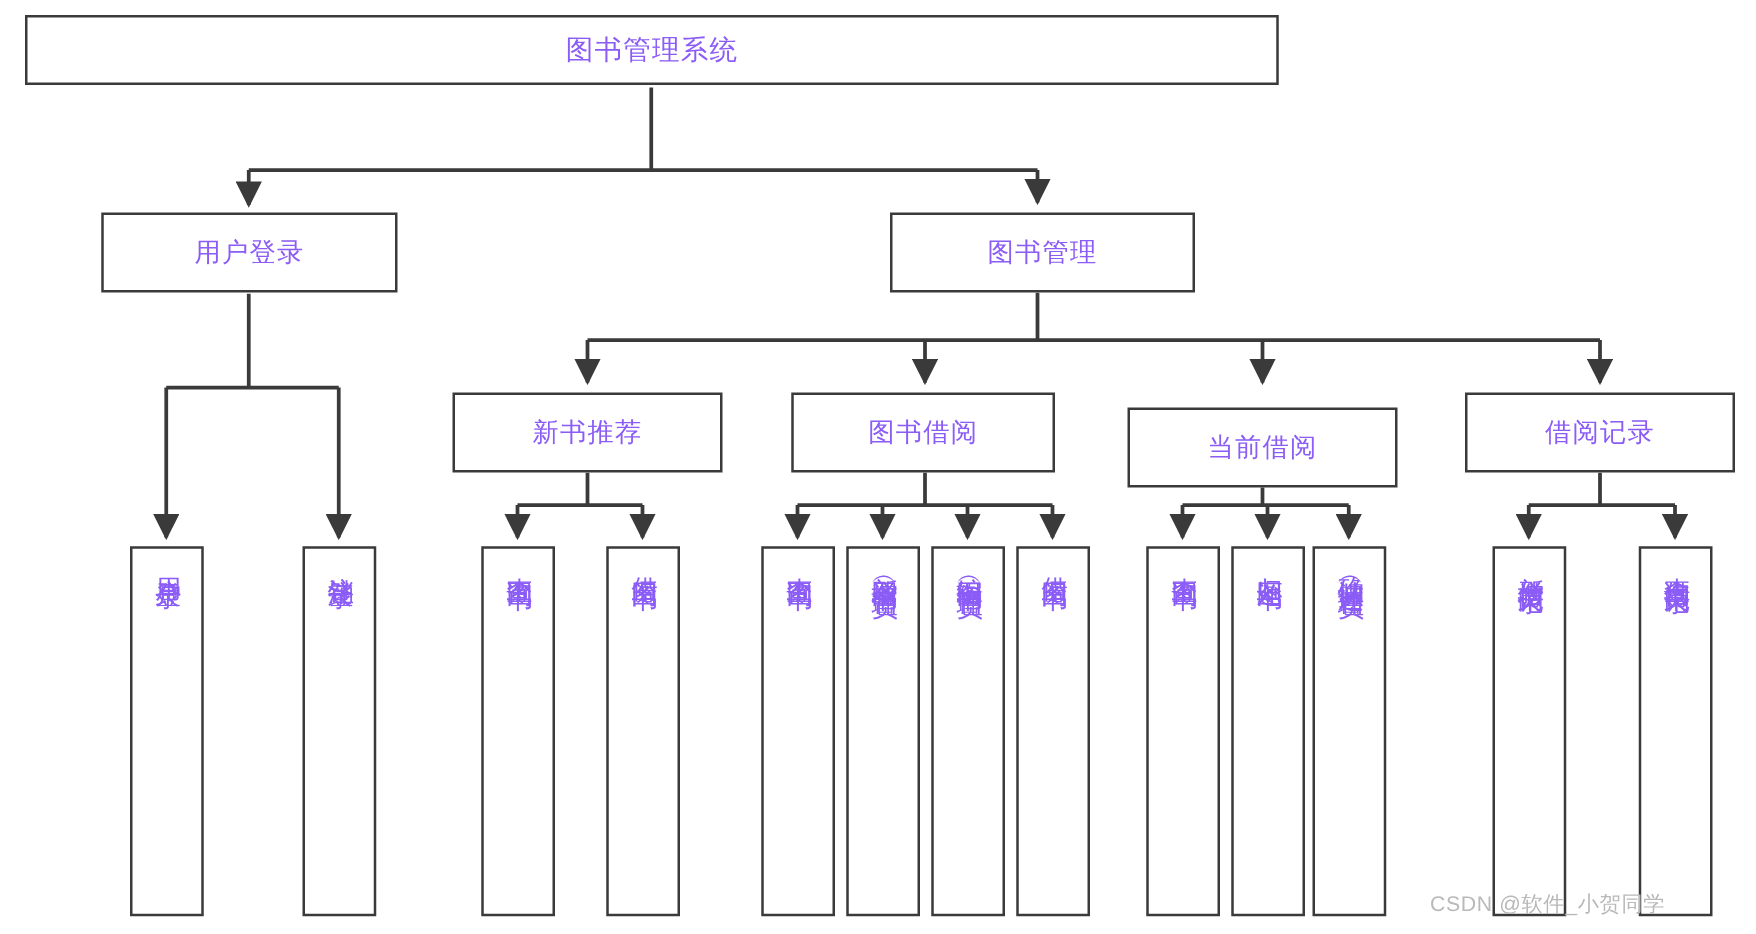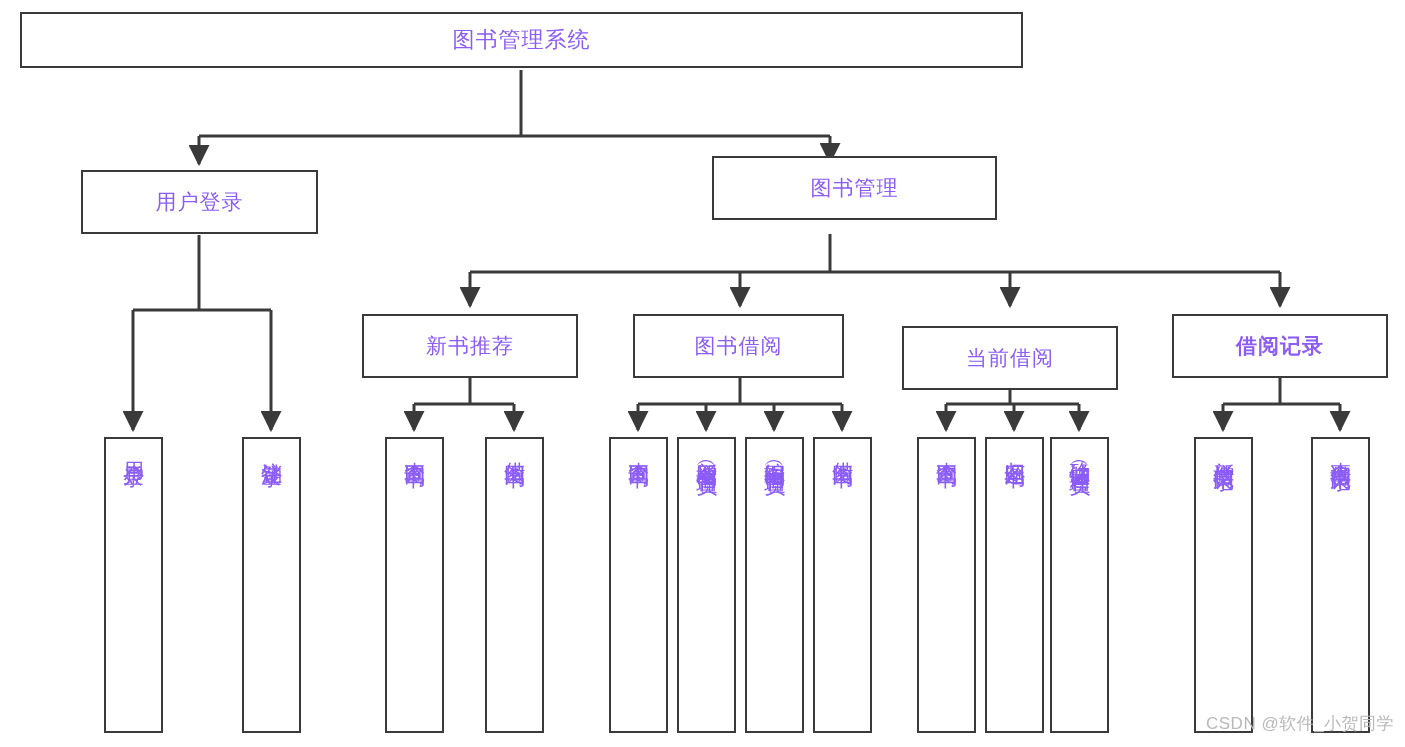--- a/index.html
+++ b/index.html
@@ -37,21 +37,21 @@
   .vtext{
     writing-mode:vertical-rl;
     text-orientation:upright;
     line-height:1.06;
     letter-spacing:2px;
     white-space:nowrap;
     display:block;
   }
   .watermark{
     position:absolute;
-    left:1206px;top:712px;
+    left:1144px;top:712px;
     font-size:17px;
     color:#b9b9b9;
     white-space:nowrap;
     letter-spacing:0.5px;
     pointer-events:none;
   }
 </style>
 </head>
 <body>
 
@@ -103,26 +103,26 @@
       <path d="M 1280 378 L 1280 404"></path>
       <path d="M 1223 404 L 1340 404"></path>
       <path d="M 1223 404 L 1223 430" marker-end="url(#arrow)"></path>
       <path d="M 1340 404 L 1340 430" marker-end="url(#arrow)"></path>
     </g>
   </svg>
 
   <div class="node h root" style="left:20px;top:12px;width:1003px;height:56px;">图书管理系统</div>
 
   <div class="node h" style="left:81px;top:170px;width:237px;height:64px;">用户登录</div>
-  <div class="node h" style="left:712px;top:156px;width:285px;height:64px;">图书管理</div>
+  <div class="node h" style="left:712px;top:170px;width:244px;height:64px;">图书管理</div>
 
   <div class="node h" style="left:362px;top:314px;width:216px;height:64px;text-align:center;">新书推荐</div>
   <div class="node h" style="left:633px;top:314px;width:211px;height:64px;">图书借阅</div>
   <div class="node h" style="left:902px;top:314px;width:216px;height:64px;margin-top:12px;">当前借阅</div>
-  <div class="node h" style="left:1172px;top:314px;width:216px;height:64px;font-weight:bold;">借阅记录</div>
+  <div class="node h" style="left:1172px;top:314px;width:216px;height:64px;">借阅记录</div>
 
   <div class="node v" style="left:104px;top:437px;width:59px;height:296px;">
     <span class="vtext">用户登录</span>
   </div>
   <div class="node v" style="left:242px;top:437px;width:59px;height:296px;">
     <span class="vtext">注销登录</span>
   </div>
 
   <div class="node v" style="left:385px;top:437px;width:59px;height:296px;">
     <span class="vtext">查询图书</span>

